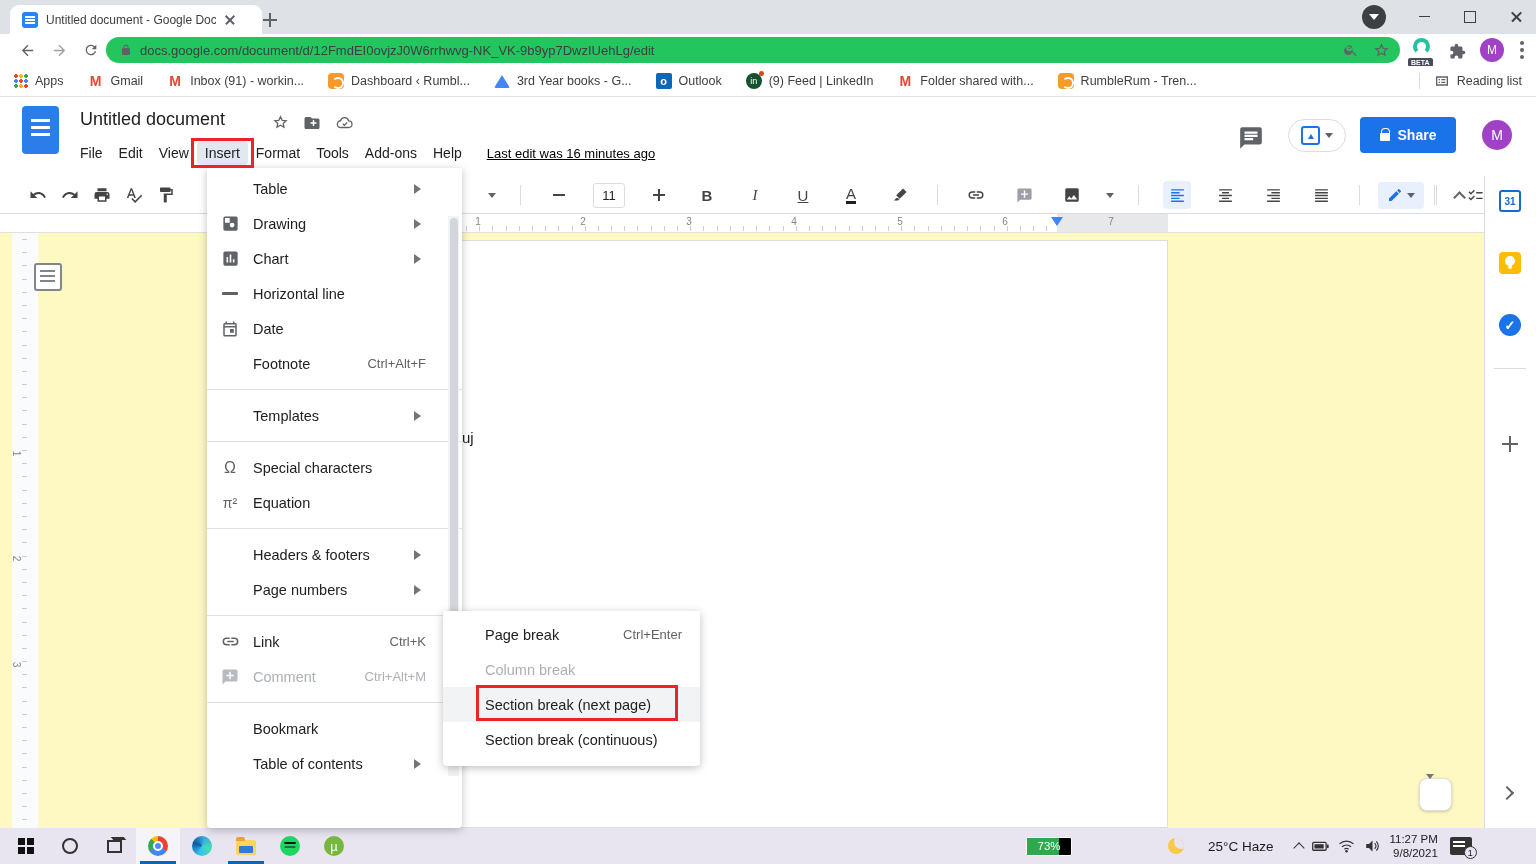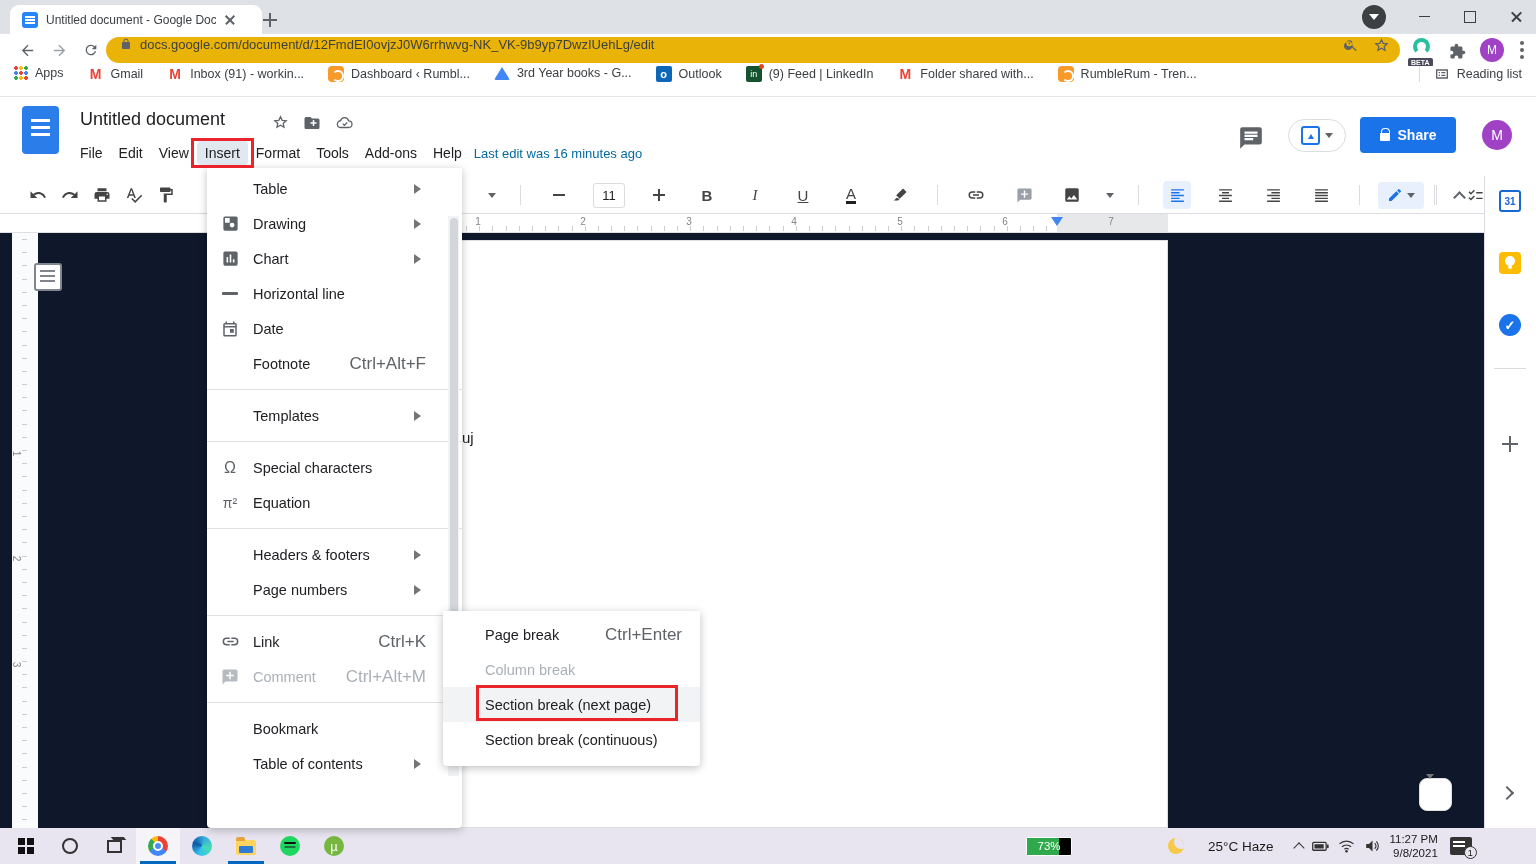--- a/index.html
+++ b/index.html
@@ -24,56 +24,56 @@
   #update-badge{left:1362px;top:5px;width:24px;height:24px;border-radius:50%;background:#3c4043;}
   #update-badge::after{content:"";border:5px solid transparent;border-top:6px solid #fff;margin-top:5px;}
   #btn-min{left:1404px;} #btn-min::after{content:"";width:11px;height:1.6px;background:#3c4043;}
   #btn-max{left:1450px;} #btn-max::after{content:"";width:10px;height:10px;border:1.6px solid #3c4043;}
   #btn-close{left:1496px;width:40px;position:relative;}
   #btn-close::before,#btn-close::after{content:"";position:absolute;left:14px;top:16px;width:13px;height:1.6px;background:#3c4043;}
   #btn-close::before{transform:rotate(45deg);} #btn-close::after{transform:rotate(-45deg);}
 
   #addressbar{left:0;top:34px;width:1536px;height:32px;background:#fff;}
   .nav-ic{top:3px;width:26px;height:26px;color:#5f6368;}
-  #omnibox{left:106px;top:3px;width:1294px;height:26px;background:#eab308;border-radius:13px;display:flex;align-items:flex-start;padding:0 10px 0 14px;}
+  #omnibox{left:106px;top:3px;width:1294px;height:26px;background:#22c55e;border-radius:13px;display:flex;align-items:center;padding:0 10px 0 14px;}
   #url-text{font-size:13px;color:#3c4043;white-space:nowrap;overflow:hidden;flex:1;margin-left:8px;}
 
-  #bookmarksbar{left:0;top:66px;width:1536px;height:31px;background:#fff;border-bottom:1px solid #e3e4e6;display:flex;align-items:flex-start;padding:0 14px;}
+  #bookmarksbar{left:0;top:66px;width:1536px;height:31px;background:#fff;border-bottom:1px solid #e3e4e6;display:flex;align-items:center;padding:0 14px;}
   .bm{display:flex;align-items:center;margin-right:24px;white-space:nowrap;}
   .bm span.lbl{font-size:12.5px;color:#3c4043;margin-left:7px;}
   .bm-ic{width:16px;height:16px;border-radius:3px;position:relative;}
   .grid-ic{width:14px;height:14px;background:
      radial-gradient(circle 2px at 2px 2px,#ea4335 98%,transparent),
      radial-gradient(circle 2px at 7px 2px,#fbbc05 98%,transparent),
      radial-gradient(circle 2px at 12px 2px,#34a853 98%,transparent),
      radial-gradient(circle 2px at 2px 7px,#4285f4 98%,transparent),
      radial-gradient(circle 2px at 7px 7px,#ea4335 98%,transparent),
      radial-gradient(circle 2px at 12px 7px,#4285f4 98%,transparent),
      radial-gradient(circle 2px at 2px 12px,#34a853 98%,transparent),
      radial-gradient(circle 2px at 7px 12px,#fbbc05 98%,transparent),
      radial-gradient(circle 2px at 12px 12px,#ea4335 98%,transparent);}
   .gmail-ic{color:#ea4335;font-weight:bold;font-size:14px;}
   .rumble-ic{background:#f79a2a;border-radius:4px;}
   .rumble-ic::after{content:"";position:absolute;left:4px;top:4px;width:8px;height:8px;border:2px solid #fff;border-left-color:transparent;border-radius:50%;}
   .drive-ic{width:0;height:0;border-left:8px solid transparent;border-right:8px solid transparent;border-bottom:13px solid #4285f4;position:relative;border-radius:2px;}
   .outlook-ic{background:#0d67b6;border-radius:2px;color:#fff;font-size:11px;font-weight:bold;display:flex;align-items:center;justify-content:center;}
-  .li-ic{background:#14532d;border-radius:2px;color:#fff;font-size:9px;font-weight:normal;display:flex;align-items:center;justify-content:center;}
+  .li-ic{background:#14532d;border-radius:8px;color:#fff;font-size:9px;font-weight:normal;display:flex;align-items:center;justify-content:center;}
   .li-ic::after{content:"";position:absolute;right:-2px;top:-2px;width:5px;height:5px;border-radius:50%;background:#e0451d;}
   #reading-list{margin-left:auto;display:flex;align-items:center;border-left:1px solid #dadce0;padding-left:14px;}
 
   
   #docs-header{left:0;top:97px;width:1536px;height:79px;background:#fff;}
   #docs-logo{left:22px;top:9px;width:37px;height:48px;background:#2b7de9;border-radius:4px;}
   #docs-logo::after{content:"";position:absolute;left:9px;top:13px;width:19px;height:3px;background:#fff;box-shadow:0 7px 0 #fff,0 14px 0 #fff;}
   #doc-title{left:80px;top:12px;font-size:18px;color:#202124;}
   .title-ic{top:17px;color:#5f6368;}
   #docs-menubar{left:72px;top:44px;display:flex;align-items:center;}
   .dmenu{font-size:14px;color:#202124;padding:4px 8px;border-radius:4px;position:relative;}
   .dmenu.open{background:#e2e8f0;}
-  #last-edit{font-size:13px;color:#0369a1;margin-left:4px;white-space:nowrap;}
+  #last-edit{font-size:13px;color:#000000;text-decoration:underline;margin-left:17px;white-space:nowrap;}
   #hdr-comment{left:1238px;top:28px;}
   #present-btn{left:1288px;top:22px;width:58px;height:33px;border:1px solid #dadce0;border-radius:17px;display:flex;align-items:center;justify-content:center;gap:5px;}
   .present-box{width:19px;height:19px;border:2px solid #1a73e8;border-radius:3px;position:relative;}
   .present-box::after{content:"";position:absolute;left:4.5px;top:3px;border:3px solid transparent;border-bottom:5px solid #1a73e8;}
   .caret{width:0;height:0;border:4px solid transparent;border-top:5px solid #5f6368;margin-top:4px;}
   #share-btn{left:1360px;top:20px;width:96px;height:36px;background:#1a73e8;border-radius:4px;color:#fff;display:flex;align-items:center;justify-content:center;gap:8px;font-size:14px;font-weight:bold;}
   .lock-ic{width:10px;height:8px;background:#fff;border-radius:1px;position:relative;margin-top:3px;}
   .lock-ic::before{content:"";position:absolute;left:1.5px;top:-5px;width:7px;height:6px;border:1.6px solid #fff;border-bottom:none;border-radius:4px 4px 0 0;}
   .avatar{width:30px;height:30px;border-radius:50%;background:#a142c6;color:#fff;font-size:14px;display:flex;align-items:center;justify-content:center;}
   #hdr-avatar{left:1482px;top:23px;}
@@ -97,21 +97,21 @@
   
   #ruler{left:0;top:214px;width:1536px;height:19px;background:#fff;border-bottom:1px solid #e0e0e0;}
   #ruler-ticks{left:455px;top:0;width:713px;height:19px;
      background:repeating-linear-gradient(90deg,#c9ccd1 0 1px,transparent 1px 13.19px);
      background-size:100% 5px;background-position:11px 12px;background-repeat:no-repeat;}
   #ruler-gray{left:1057px;top:0;width:111px;height:18px;background:#e6e8ea;}
   .rnum{position:absolute;top:2px;font-size:10px;color:#80868b;width:10px;text-align:center;}
   #indent-marker{left:1051px;top:3px;width:0;height:0;border-left:6px solid transparent;border-right:6px solid transparent;border-top:9px solid #4285f4;}
 
   
-  #doc-area{left:0;top:233px;width:1536px;height:595px;background:#0f172a;}
+  #doc-area{left:0;top:233px;width:1536px;height:595px;background:#fef9c3;}
   #vruler{left:12px;top:0;width:26px;height:595px;background:#fafbfc;
      background-image:repeating-linear-gradient(180deg,#c9ccd1 0 1px,transparent 1px 13.19px);
      background-size:5px 100%;background-position:10px 6px;background-repeat:no-repeat;}
   #vruler-margin{left:12px;top:0;width:26px;height:112px;background:#e4e6e9;}
   .vnum{position:absolute;left:14px;font-size:10px;color:#80868b;transform:rotate(90deg);}
   #outline-btn{left:34px;top:30px;width:28px;height:28px;border:2px solid #80868b;border-radius:3px;background:#fff;}
   #outline-btn::after{content:"";position:absolute;left:4px;top:5px;width:15px;height:2px;background:#80868b;box-shadow:0 5px 0 #80868b,0 10px 0 #80868b;}
   #page{left:455px;top:7px;width:713px;height:588px;background:#fff;border:1px solid #dcdee1;}
   #body-text{left:6px;top:188px;font-size:15px;color:#202124;}
   #explore-btn{left:1419px;top:545px;width:33px;height:33px;background:#fff;border:1px solid #e0e0e0;border-radius:8px;box-shadow:0 1px 3px rgba(0,0,0,.2);}
@@ -132,21 +132,21 @@
   #sp-plus::after{content:"";position:absolute;left:9px;top:2px;width:2px;height:16px;background:#5f6368;}
   #sp-chev{left:1502px;width:10px;height:10px;border-right:2px solid #5f6368;border-top:2px solid #5f6368;transform:rotate(45deg);}
 
   
   #insert-menu{left:207px;top:168px;width:255px;height:660px;background:#fff;border-radius:0 0 4px 4px;box-shadow:0 2px 8px rgba(0,0,0,.25);z-index:40;padding:3px 0;}
   .menu-row{height:35px;display:flex;align-items:center;padding:0 36px 0 12px;position:relative;}
   .menu-row.hl{background:#f1f3f4;}
   .mi-icon{width:22px;height:22px;margin-right:12px;display:flex;align-items:center;justify-content:center;color:#5f6368;flex:0 0 22px;}
   .mi-label{font-size:14.5px;color:#202124;white-space:nowrap;}
   .mi-label.dis{color:#aab0b6;}
-  .mi-short{margin-left:auto;font-size:17px;color:#5f6368;white-space:nowrap;}
+  .mi-short{margin-left:auto;font-size:13px;color:#5f6368;white-space:nowrap;}
   .mi-short.dis{color:#aab0b6;}
   .mi-arrow{margin-left:auto;width:0;height:0;border:5px solid transparent;border-left:7px solid #757575;}
   .menu-sep{height:1px;background:#e0e0e0;margin:8px 0;}
   #menu-scrollbar{left:448px;top:216px;width:11px;height:560px;background:#f1f3f4;z-index:41;}
   #menu-scroll-thumb{position:absolute;left:1.5px;top:2px;width:8px;height:500px;background:#d2d5d9;border-radius:4px;}
 
   
   #break-submenu{left:443px;top:611px;width:257px;height:155px;background:#fff;border-radius:0 0 4px 4px;box-shadow:0 2px 8px rgba(0,0,0,.25);z-index:45;padding:6px 0;}
   #break-submenu .menu-row{padding:0 18px 0 42px;}
 

